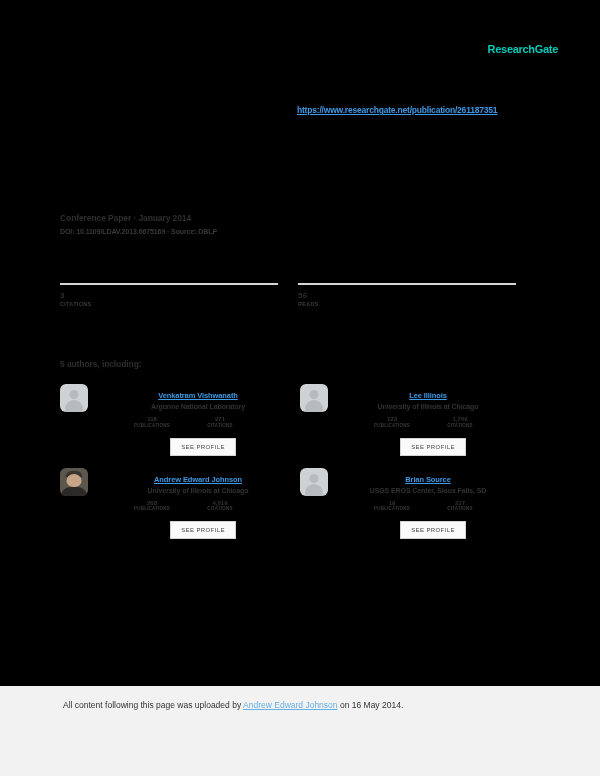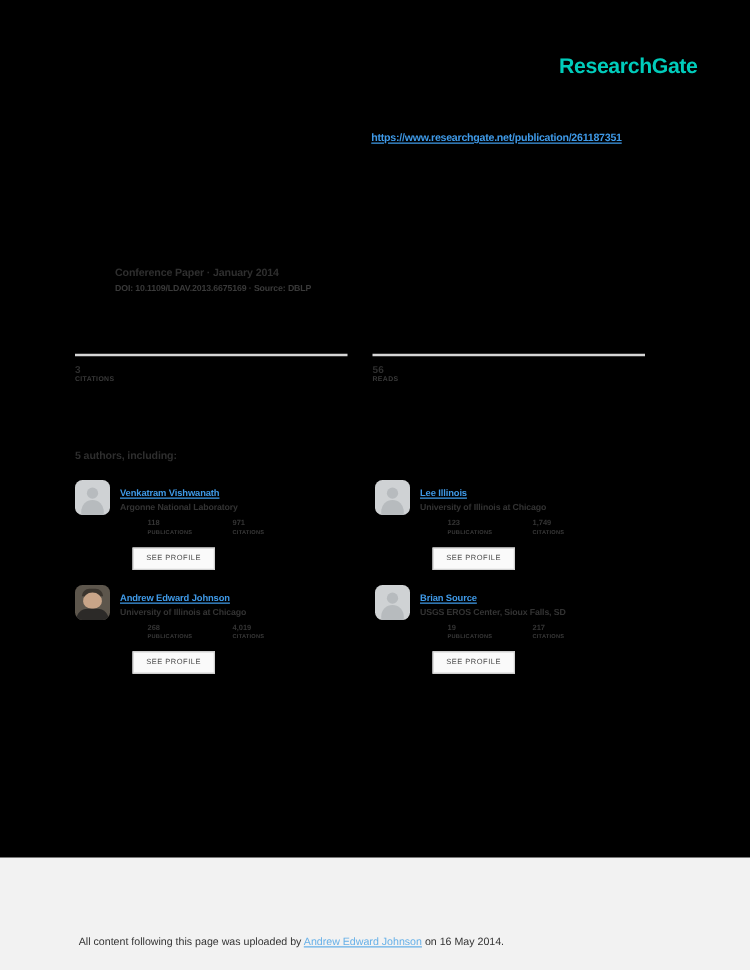--- a/index.html
+++ b/index.html
@@ -30,21 +30,21 @@
     width: 600px;
     height: 686px;
     background: #000000;
   }
 
   
   .rg-logo {
     position: absolute;
     right: 42px;
     top: 44px;
-    font-size: 17px;
+    font-size: 11px;
     font-weight: bold;
     letter-spacing: -0.3px;
     color: #00ccbb;
     white-space: nowrap;
     line-height: 1;
   }
 
   
   .pub-url {
     position: absolute;
@@ -57,21 +57,20 @@
     letter-spacing: -0.2px;
     text-align: right;
   }
 
   
   .meta {
     position: absolute;
     left: 60px;
     top: 213px;
     width: 420px;
-    margin-left: 32px;
   }
   .meta-type {
     font-size: 8.5px;
     font-weight: bold;
     color: #2f2f2f;
     letter-spacing: -0.1px;
     margin-bottom: 5px;
   }
   .meta-doi {
     font-size: 7px;
@@ -193,21 +192,21 @@
     position: absolute;
     left: 50%;
     transform: translateX(-50%);
     top: 3px;
     width: 17px;
     height: 6px;
     background: #3b352e;
     border-radius: 8px 8px 0 0;
   }
 
-  .author-info { flex: 1 1 auto; min-width: 0; }
+  .author-info { flex: 1 1 auto; min-width: 0; text-align: center; }
   .author-name {
     font-size: 7.5px;
     font-weight: bold;
     color: #3f9ae8;
     letter-spacing: -0.1px;
     line-height: 1.3;
     margin-bottom: 2px;
   }
   .author-affil {
     font-size: 7px;
@@ -256,21 +255,21 @@
     height: 90px;
     background: #f2f2f2;
   }
   .footer-line {
     position: absolute;
     left: 63px;
     font-size: 8.5px;
     color: #333333;
     white-space: nowrap;
   }
-  .footer-line.l1 { top: 700px; margin-top: 48px; }
+  .footer-line.l1 { top: 700px; }
   .footer-line.l2 { top: 742px; }
   .footer-link { color: #66b0e8; }
 </style>
 </head>
 <body>
 
 <div class="page">
 
   <div class="masked-band"></div>
 

